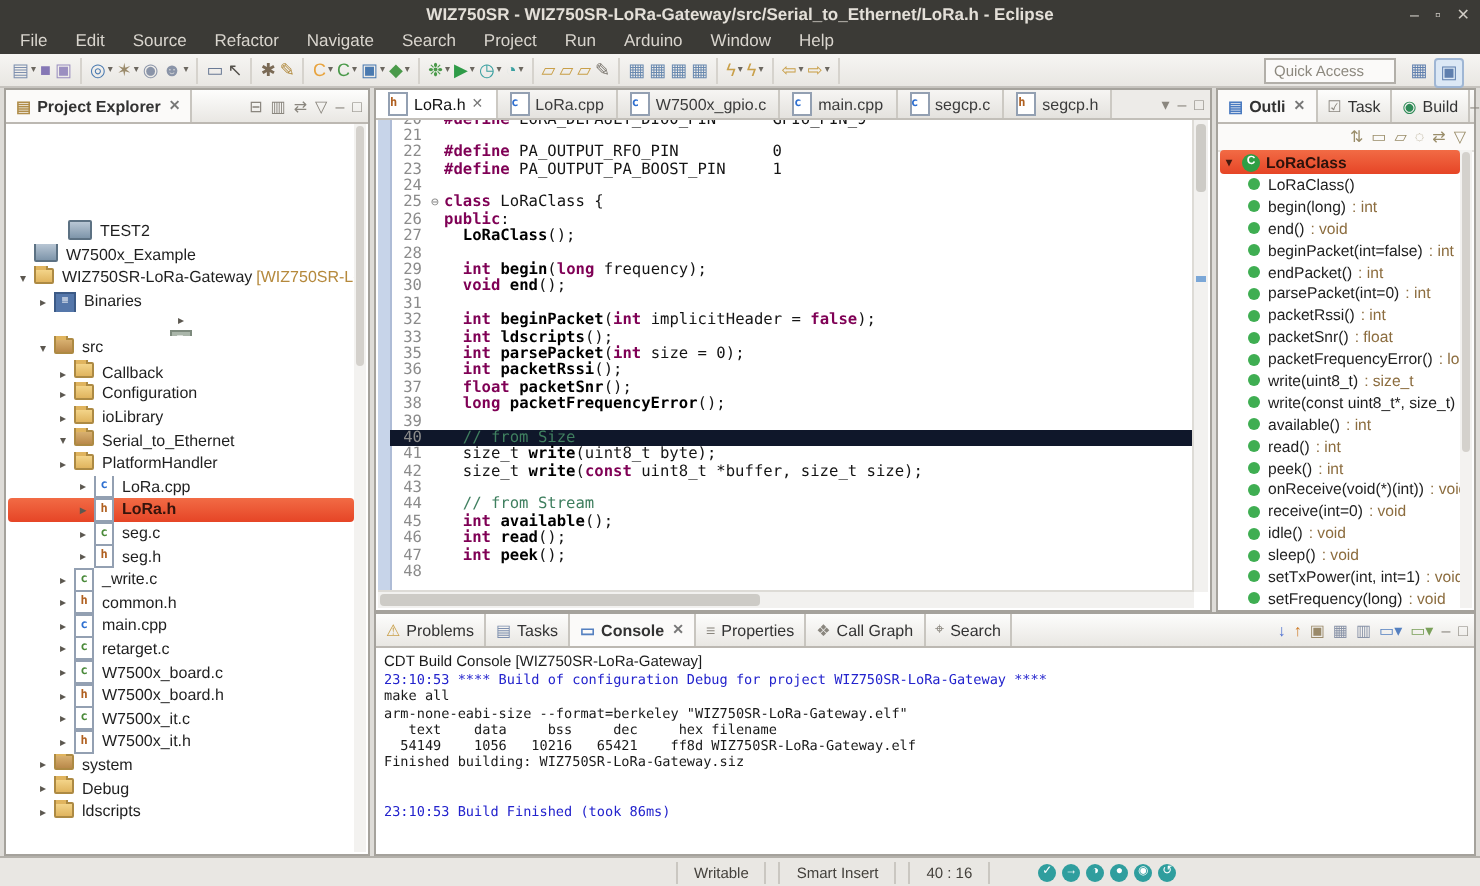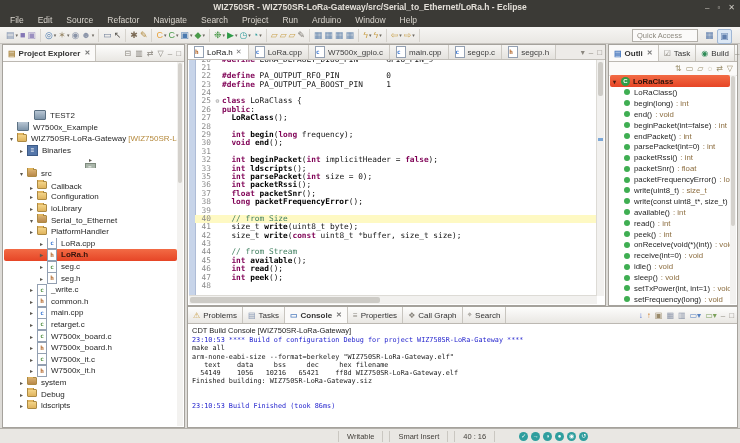--- a/index.html
+++ b/index.html
@@ -78,21 +78,21 @@
     border-right:1px solid #ccc9c3;background:linear-gradient(#f6f5f3,#e4e2de);white-space:nowrap}
   .etab.active{background:#fff;color:#111}
   .etab .close{font-size:7px;color:#777}
   .etabs-right{margin-left:auto;display:flex;align-items:center;gap:4px;padding-right:3px;
     color:#8a867e;font-size:8px}
   #code-wrap{position:absolute;left:1px;right:8px;top:15px;bottom:9px;overflow:hidden;background:#fff}
   .annbar{position:absolute;left:0;top:0;bottom:0;width:6px;background:#c7d4e9;border-right:1px solid #aebcd6}
   #code{position:absolute;left:6px;right:0;top:0;bottom:0;margin-top:-4.5px;
     font-family:"DejaVu Sans Mono",monospace;font-size:7.8px}
   .cl{display:flex;height:8.4px;line-height:8.4px;white-space:pre}
-  .cl.hl{background:#fef9c3}
+  .cl.hl{background:#0f172a}
   .gut{width:16px;text-align:right;color:#8b8b8b;flex:none;padding-right:2px}
   .fold{width:9px;flex:none;color:#8a8a8a;font-size:6.5px;text-align:center}
   .ct{flex:1}
   .s-k{color:#7f0055;font-weight:bold}
   .s-m{color:#000;font-weight:bold}
   .s-c{color:#3f7f5f}
   .s-p{color:#141414}
   .evsb{position:absolute;right:1px;top:15px;width:7px;bottom:9px;background:#f2f1ef;border-left:1px solid #dddbd6}
   .evsb .thumb{position:absolute;left:1px;top:2px;width:5px;height:34px;background:#cdcbc6;border-radius:2px}
   .evsb .mark{position:absolute;left:1px;top:78px;width:5px;height:3px;background:#7ba7d7}

